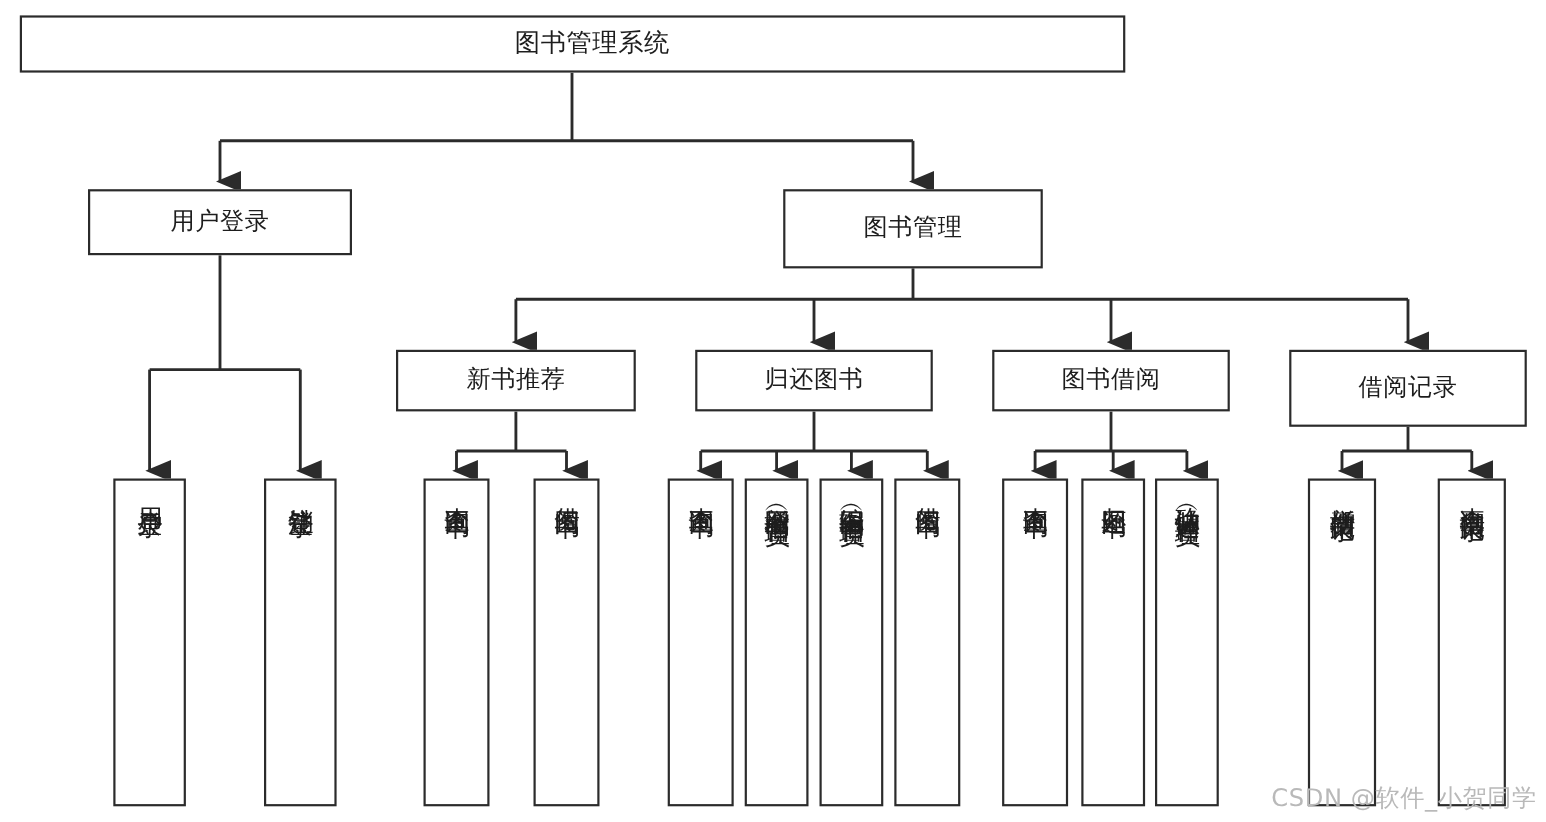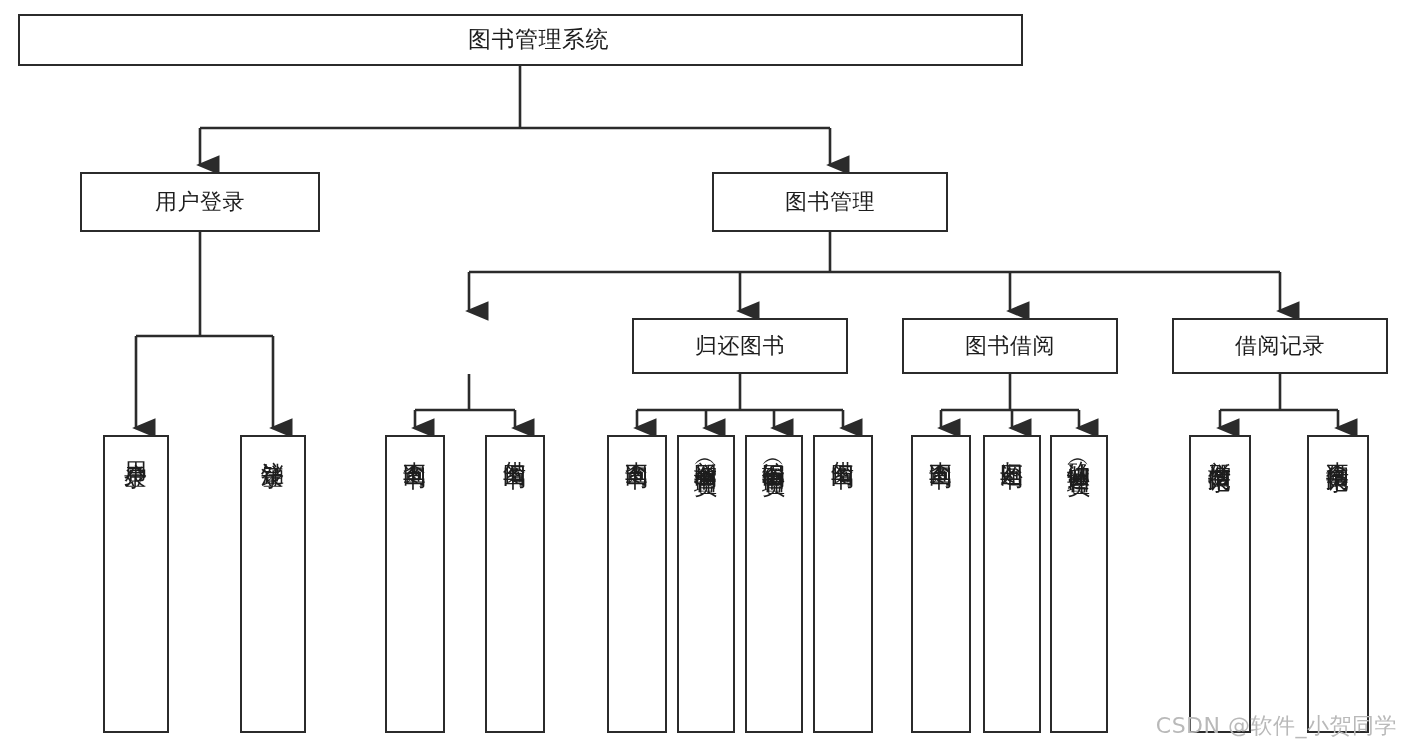--- a/index.html
+++ b/index.html
@@ -132,31 +132,34 @@
     </g>
   </svg>
 
   <div class="node root horiz" style="left:18px; top:14px; width:1005px; height:52px;padding-left:36px;">
     <span class="label">图书管理系统</span>
   </div>
 
   <div class="node horiz" style="left:80px; top:172px; width:240px; height:60px;">
     <span class="label">用户登录</span>
   </div>
-  <div class="node horiz" style="left:712px; top:172px; width:236px; height:60px;">
+  <div class="node horiz" style="left:712px; top:172px; width:236px; height:72px;">
     <span class="label">图书管理</span>
   </div>
 
+  <div class="node horiz" style="left:360px; top:318px; width:218px; height:56px;">
+    <span class="label">新书推荐</span>
+  </div>
   <div class="node horiz" style="left:632px; top:318px; width:216px; height:56px;">
     <span class="label">归还图书</span>
   </div>
   <div class="node horiz" style="left:902px; top:318px; width:216px; height:56px;">
     <span class="label">图书借阅</span>
   </div>
-  <div class="node horiz" style="left:1172px; top:318px; width:216px; height:56px;">
+  <div class="node horiz" style="left:1172px; top:318px; width:216px; height:70px;">
     <span class="label">借阅记录</span>
   </div>
 
   <div class="node vert" style="left:103px; top:435px; width:66px; height:298px;">
     <span class="label">用户登录</span>
   </div>
   <div class="node vert" style="left:240px; top:435px; width:66px; height:298px;">
     <span class="label">注销登录</span>
   </div>
 

